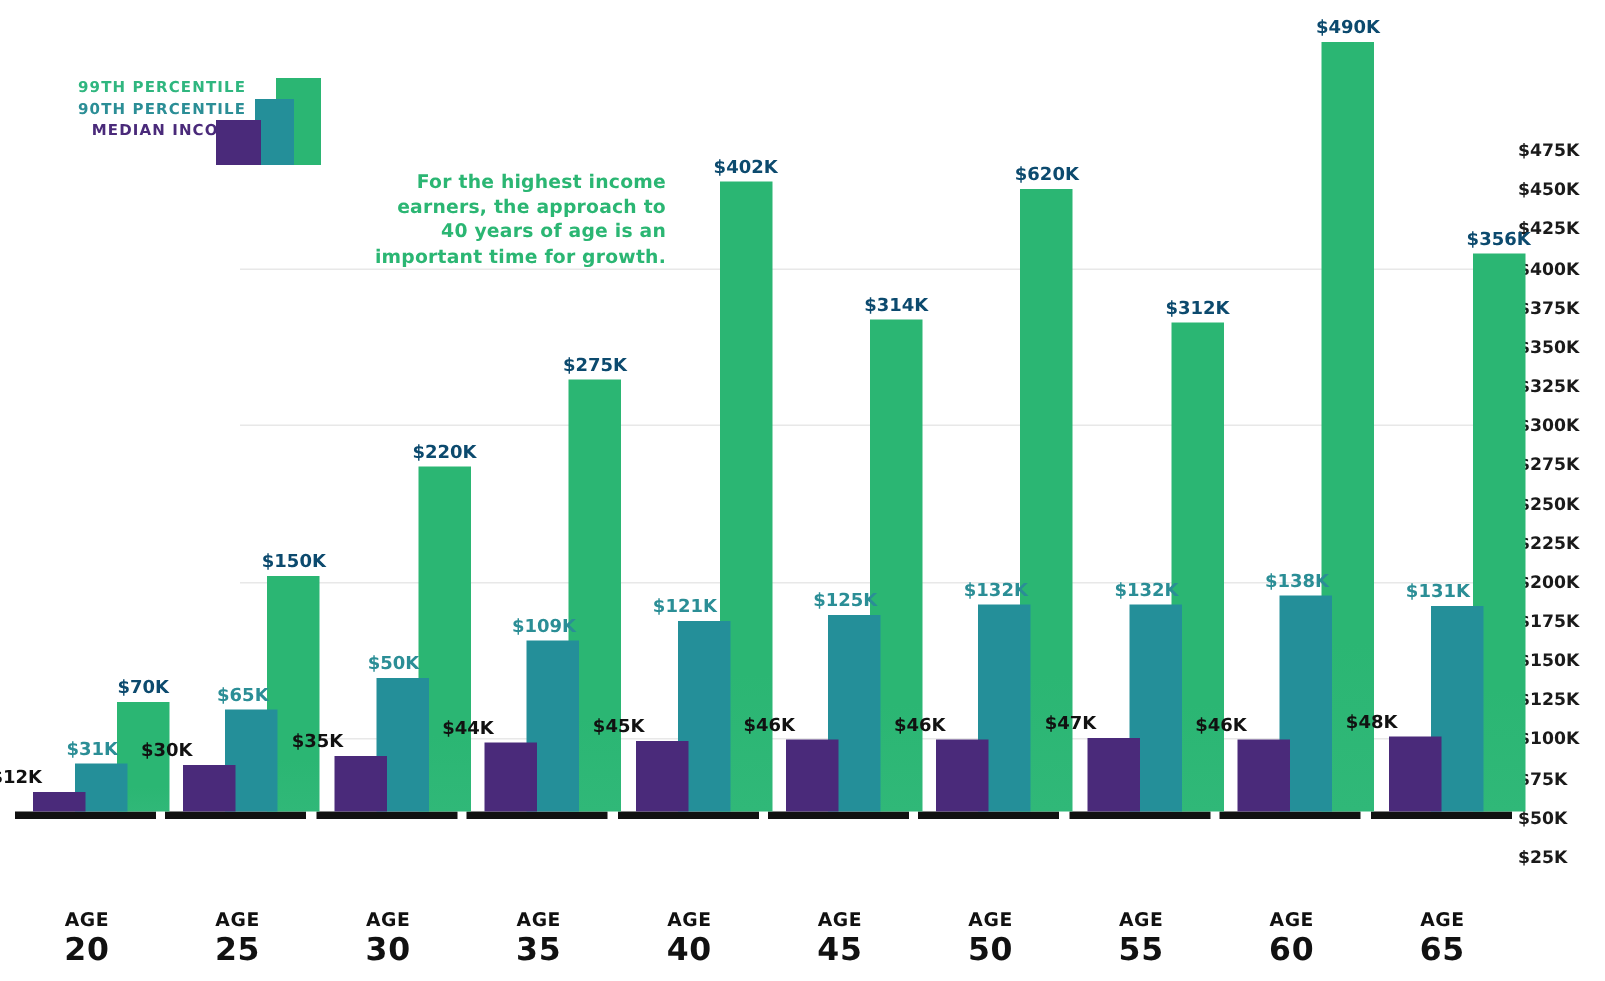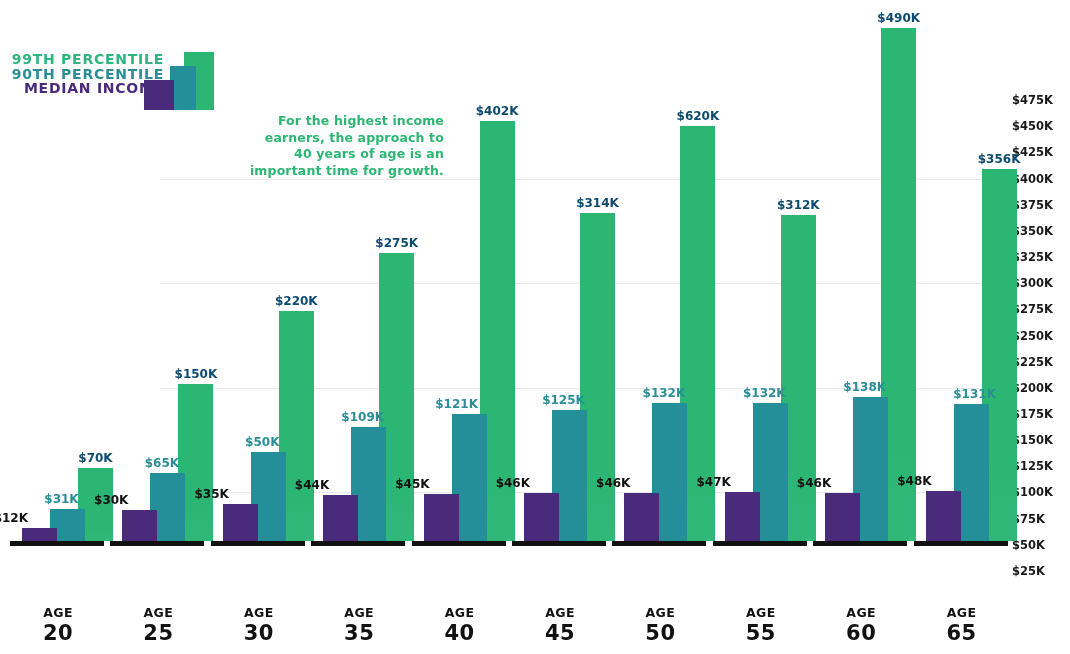--- a/index.html
+++ b/index.html
@@ -17,21 +17,21 @@
     position:absolute;left:14px;top:16px;
     font-size:19px;font-weight:bold;letter-spacing:1.6px;
     color:#111111;
     font-family:"DejaVu Sans","Liberation Sans",sans-serif;
   }
 
   
   .legend{position:absolute;left:20px;top:52px;width:200px;height:58px;}
   .legend-labels{position:absolute;right:56px;top:0;text-align:right;}
   .legend-row{
-    font-size:14px;font-weight:bold;letter-spacing:0.75px;
+    font-size:10px;font-weight:bold;letter-spacing:0.75px;
     line-height:14.5px;white-space:nowrap;
   }
   .lg-99{color:#2fb67f;}
   .lg-90{color:#2b8e96;}
   .lg-med{color:#4a2a7a;}
   .legend-swatches{position:absolute;left:124px;top:0;width:76px;height:58px;}
   .sw{position:absolute;bottom:0;}
   .sw-99{left:40px;width:30px;height:58px;background:#2bb673;}
   .sw-90{left:26px;width:26px;height:44px;background:#248f99;}
   .sw-med{left:0px;width:30px;height:30px;background:#4a2a7a;}
@@ -220,21 +220,21 @@
             <div class="bar bar-med" style="left: 14px; width: 35px; height: 48.116px; z-index: 3;"></div>
             <div class="vlabel vl-med" style="left: 20px; bottom: 51.116px; z-index: 20; transform: translate(-100%, 0px);">$46K</div>
           </div>
           <div class="baseline" style="bottom: 0px; left: 2px; width: 94px;"></div>
         </div>
         <div class="group" style="left: 911.6px; width: 100px; bottom: 52px; height: 560px;">
           <div class="bars">
             <div class="bar bar-99" style="left: 70px; width: 35px; height: 372.376px; z-index: 1;"></div>
             <div class="vlabel vl-99" style="left: 87.5px; bottom: 375.376px; z-index: 20; transform: translate(-50%, 0px);">$356K</div>
             <div class="bar bar-90" style="left: 42px; width: 35px; height: 137.026px; z-index: 2;"></div>
-            <div class="vlabel vl-90" style="left: 63px; bottom: 140.026px; z-index: 20; transform: translate(-50%, 0px); margin-top: 12px;">$131K</div>
+            <div class="vlabel vl-90" style="left: 47px; bottom: 140.026px; z-index: 20; transform: translate(-50%, 0px); margin-top: 12px;">$131K</div>
             <div class="bar bar-med" style="left: 14px; width: 35px; height: 50.208px; z-index: 3;"></div>
             <div class="vlabel vl-med" style="left: 20px; bottom: 53.208px; z-index: 20; transform: translate(-100%, 0px);">$48K</div>
           </div>
           <div class="baseline" style="bottom: 0px; left: 2px; width: 94px;"></div>
         </div>
       </div>
   </div>
 
   <div class="ylabels" id="ylabels">
       <div class="ylab" style="top: 100.15px;">$475K</div>

